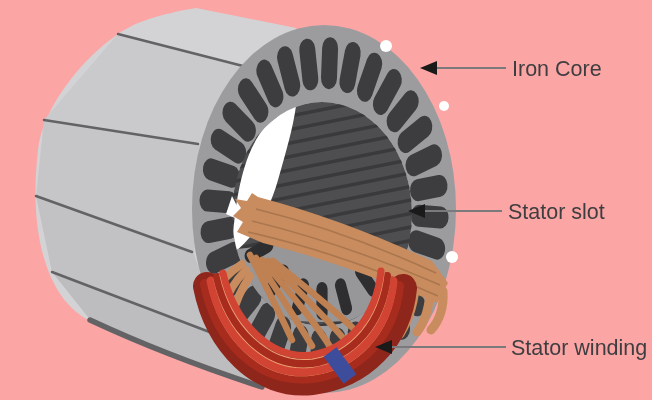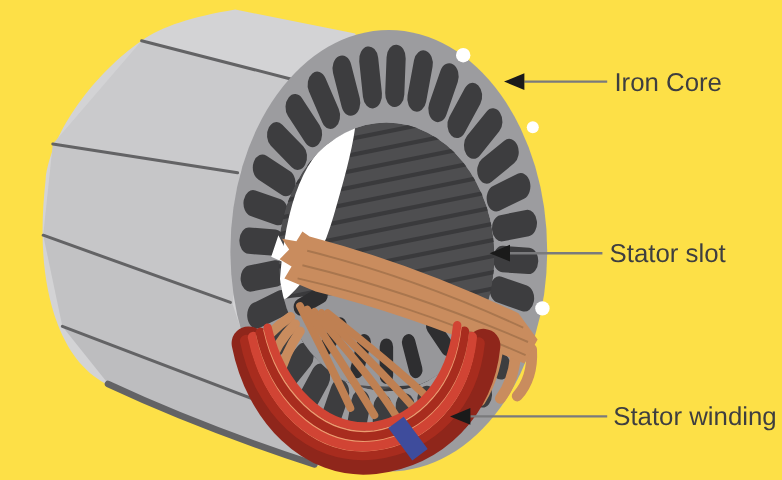--- a/index.html
+++ b/index.html
@@ -1,16 +1,16 @@
 <!DOCTYPE html>
 <html><head>
 <meta charset="utf-8">
 <style>
   html,body{margin:0;padding:0;background:#ffffff;}
-  .stage{width:652px;height:400px;position:relative;overflow:hidden;background:#fde047;}
+  .stage{width:652px;height:400px;position:relative;overflow:hidden;background:#fca5a5;}
   svg{display:block;}
   text{font-family:"Liberation Sans",sans-serif;font-size:21.5px;}
 </style>
 </head>
 <body>
 
 <div class="stage">
 <svg width="652" height="400" viewBox="0 0 652 400">
   <defs>
     <clipPath id="boreClip">

